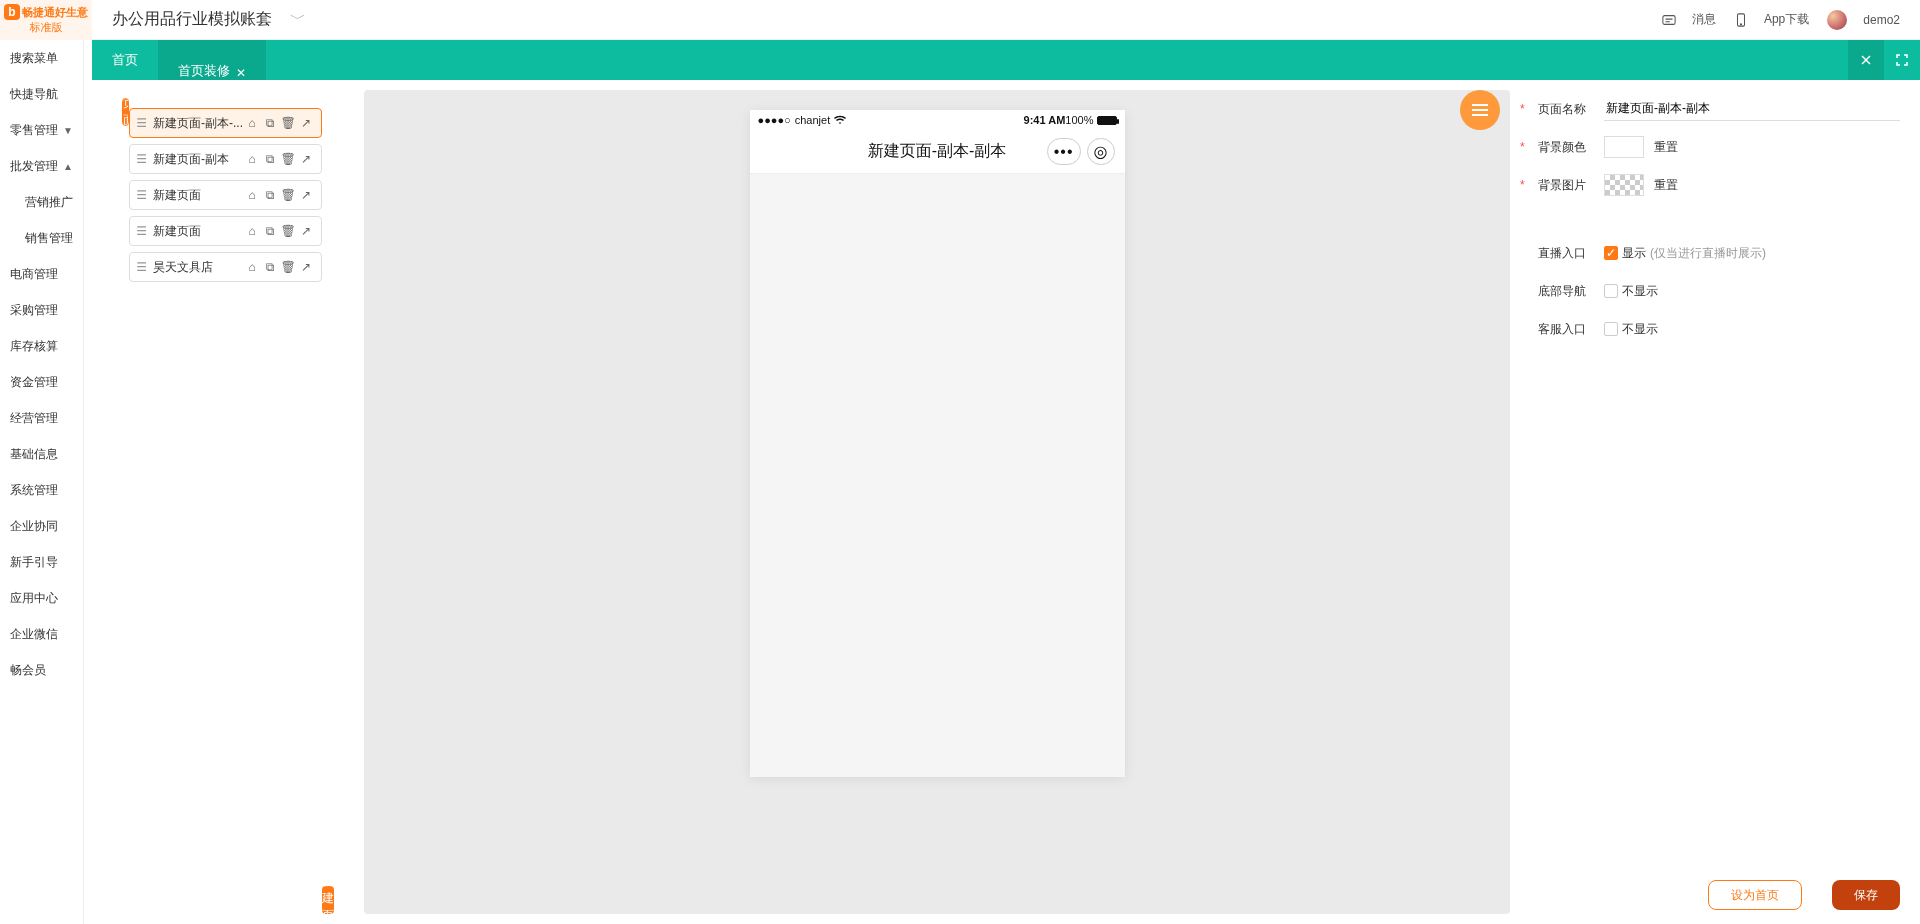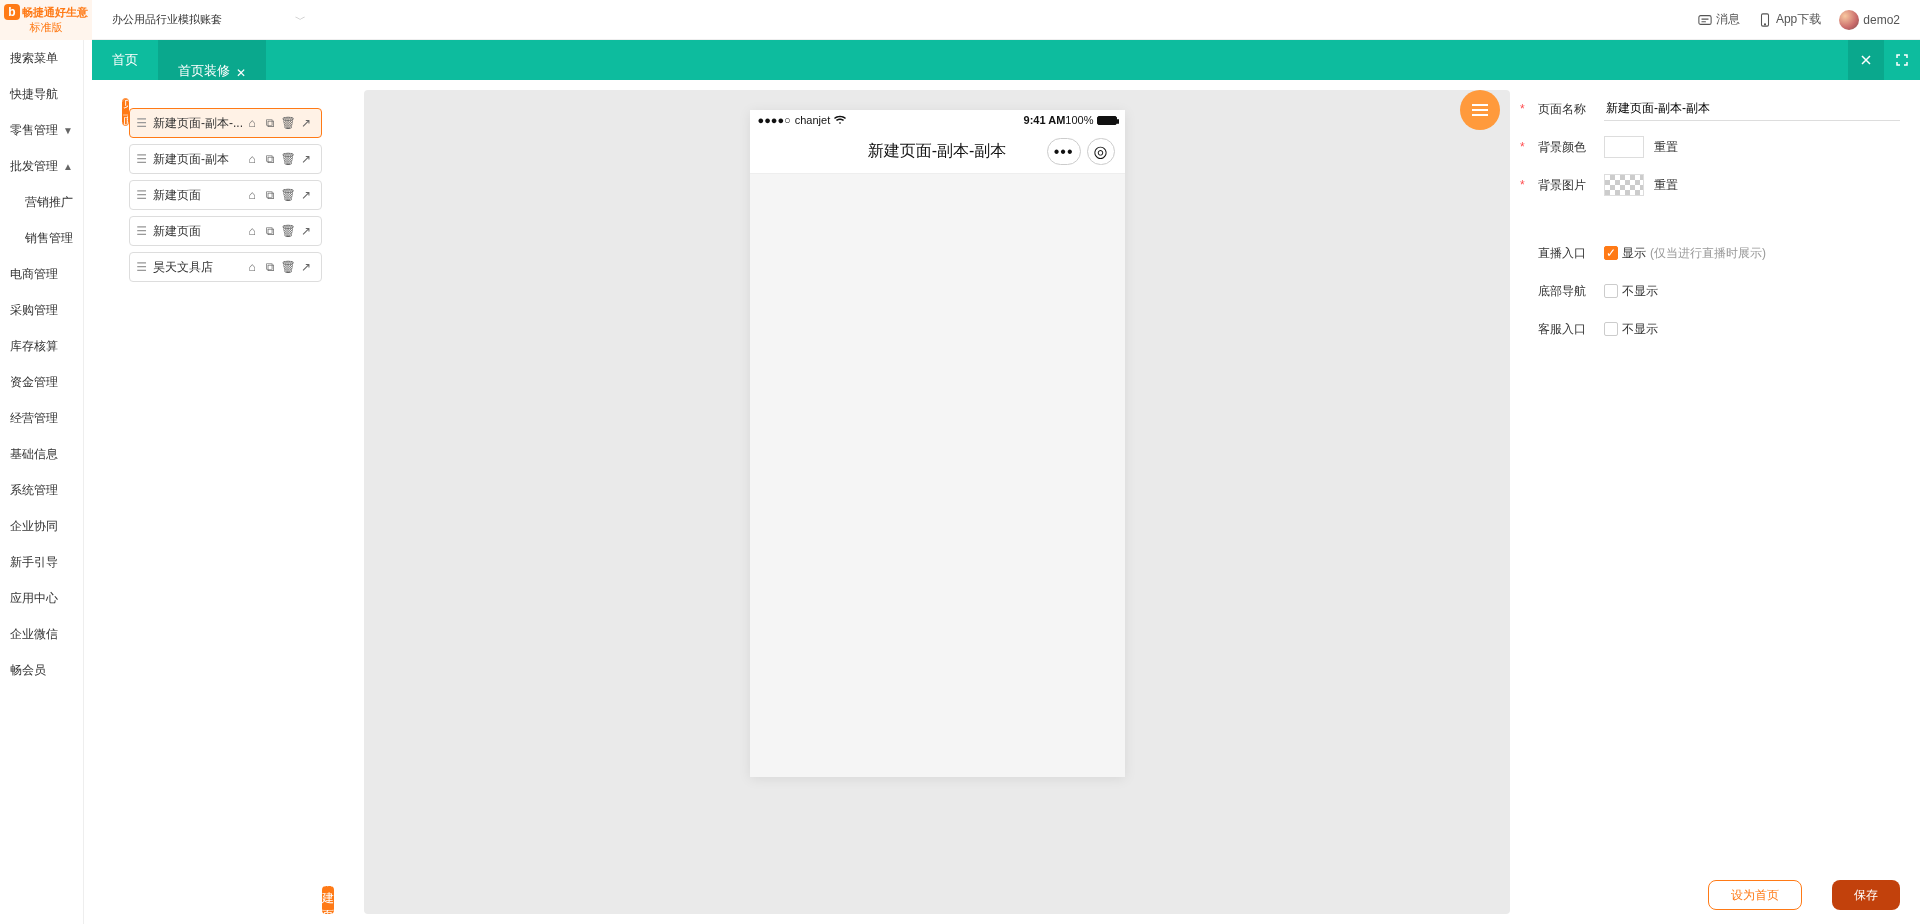--- a/index.html
+++ b/index.html
@@ -5,24 +5,24 @@
 * { margin: 0; padding: 0; box-sizing: border-box; }
 body { font-family: "Microsoft YaHei", "PingFang SC", sans-serif; font-size: 12px; color: #333; background: #fff; height: 924px; width: 1920px; overflow: hidden; }
 
 
 .top-header { height: 40px; display: flex; align-items: center; border-bottom: 1px solid #eee; }
 .logo-box { width: 92px; height: 40px; display: flex; flex-direction: column; align-items: center; justify-content: center; background: #fff5ed; }
 .logo-row { display: flex; align-items: center; gap: 2px; }
 .logo-mark { width: 16px; height: 16px; background: #ff7a16; border-radius: 4px; display:flex; align-items:center; justify-content:center; color:#fff; font-weight:bold;}
 .logo-text1 { color: #ff7a16; font-size: 11px; font-weight: 600; }
 .logo-text2 { color: #ff7a16; font-size: 11px; }
-.account-select { margin-left: 20px; width: 200px; display: flex; align-items: center; justify-content: space-between; color: #333; font-size: 11px; cursor:pointer; padding-right:6px; border-bottom:1px solid transparent;}
+.account-select { margin-left: 20px; width: 200px; display: flex; align-items: center; justify-content: space-between; color: #333; font-size: 16px; cursor:pointer; padding-right:6px; border-bottom:1px solid transparent;}
 .account-select .chev { color:#bbb; }
 .top-right { margin-left: auto; display: flex; align-items: center; gap: 18px; padding-right: 20px; }
-.top-right-item { display: flex; align-items: center; gap: 4px; color: #555; cursor:pointer; }
+.top-right-item { display: flex; align-items: center; gap: 16px; color: #555; cursor:pointer; }
 .top-right-item svg { width: 14px; height: 14px; }
 .avatar { width: 20px; height: 20px; border-radius: 50%; background: radial-gradient(circle at 30% 30%, #f8c8a0, #c96a6a 60%, #7a4a4a); }
 
 
 .left-nav { position: absolute; top: 40px; left: 0; width: 84px; bottom: 0; background: #fff; border-right: 1px solid #eee; overflow-y:auto;}
 .left-nav .nav-item { height: 36px; display: flex; align-items: center; justify-content: space-between; padding: 0 10px; color: #333; cursor:pointer;}
 .left-nav .nav-item.sub { justify-content: flex-end; color:#333; }
 .left-nav .nav-item .arrow { font-size: 10px; color:#666; }
 
 

